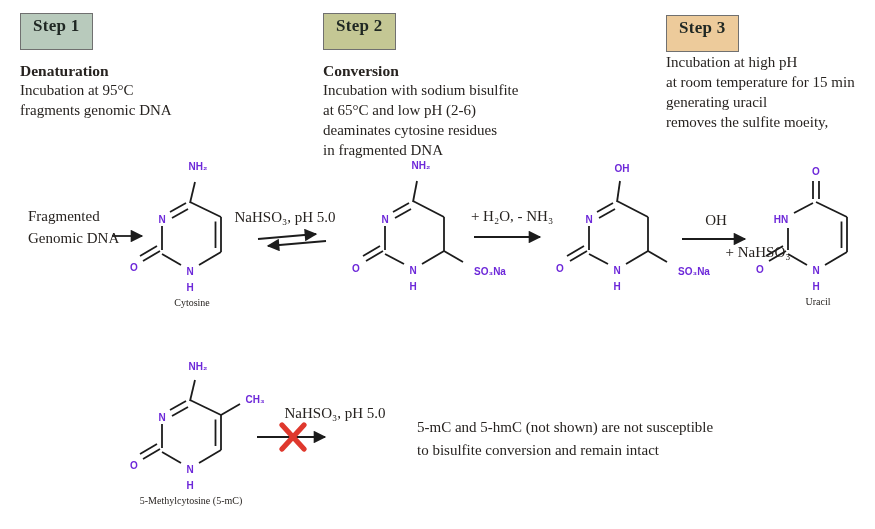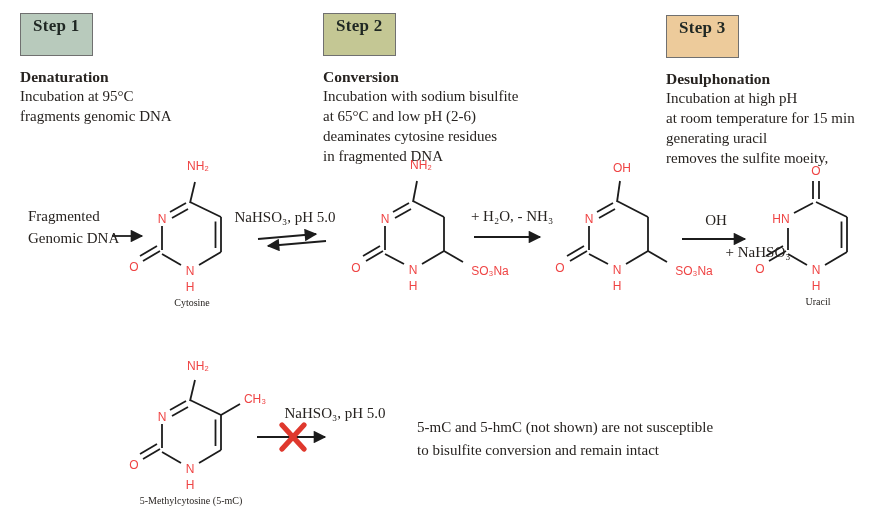--- a/index.html
+++ b/index.html
@@ -1,25 +1,25 @@
 <!DOCTYPE html>
 <html><head>
 <meta charset="utf-8">
 <style>
   html,body{margin:0;padding:0;background:#fff;}
   .canvas{position:relative;width:875px;height:529px;background:#ffffff;overflow:hidden;
           font-family:"Liberation Serif","DejaVu Serif",serif;color:#272320;}
   .step{position:absolute;}
-  .badge{display:inline-block;border:1.6px solid #707070;padding:2px 12px 19px 12px;
+  .badge{display:inline-block;border:1.6px solid #707070;padding:2px 12px 13px 12px;
          font-weight:bold;font-size:17px;color:#1f2723;letter-spacing:.3px;}
   .step .title{font-weight:bold;font-size:15.5px;margin-top:12px;}
   .step .line{font-size:15px;line-height:20px;}
   .atom{position:absolute;transform:translate(-50%,-50%);
         font-family:"Liberation Sans","DejaVu Sans",sans-serif;
-        font-size:12px;font-weight:400;color:#ef4444;white-space:nowrap;}
+        font-size:10px;font-weight:700;color:#6d28d9;white-space:nowrap;}
   .rlabel{position:absolute;transform:translate(-50%,-50%);font-size:15px;white-space:nowrap;}
   .cap{position:absolute;transform:translate(-50%,-50%);font-size:10px;white-space:nowrap;}
   .block-left{position:absolute;font-size:15px;line-height:22px;}
   svg.scheme{position:absolute;left:0;top:0;}
 </style>
 </head>
 <body>
 
 <div class="canvas">
 
@@ -34,21 +34,20 @@
     <div class="badge" style="background: rgb(196, 199, 148); border-color: rgb(112, 112, 112);">Step 2</div>
     <div class="title">Conversion</div>
     <div class="line">Incubation with sodium bisulfite</div>
     <div class="line">at 65°C and low pH (2-6)</div>
     <div class="line">deaminates cytosine residues</div>
     <div class="line">in fragmented DNA</div>
   </div>
 
   <div class="step" style="left:666px;top:15px;">
     <div class="badge" style="background: rgb(237, 203, 155); border-color: rgb(112, 112, 112);">Step 3</div>
-    <div class="title">Desulphonation</div>
     <div class="line">Incubation at high pH</div>
     <div class="line">at room temperature for 15 min</div>
     <div class="line">generating uracil</div>
     <div class="line">removes the sulfite moeity,</div>
   </div>
 
   <svg class="scheme" width="875" height="529" viewBox="0 0 875 529">
     <defs>
       <marker id="ah" viewBox="0 0 10 10" refX="9" refY="5" markerWidth="8" markerHeight="7" orient="auto">
         <path d="M0,0 L10,5 L0,10 z" fill="#1c1c1c"></path>

